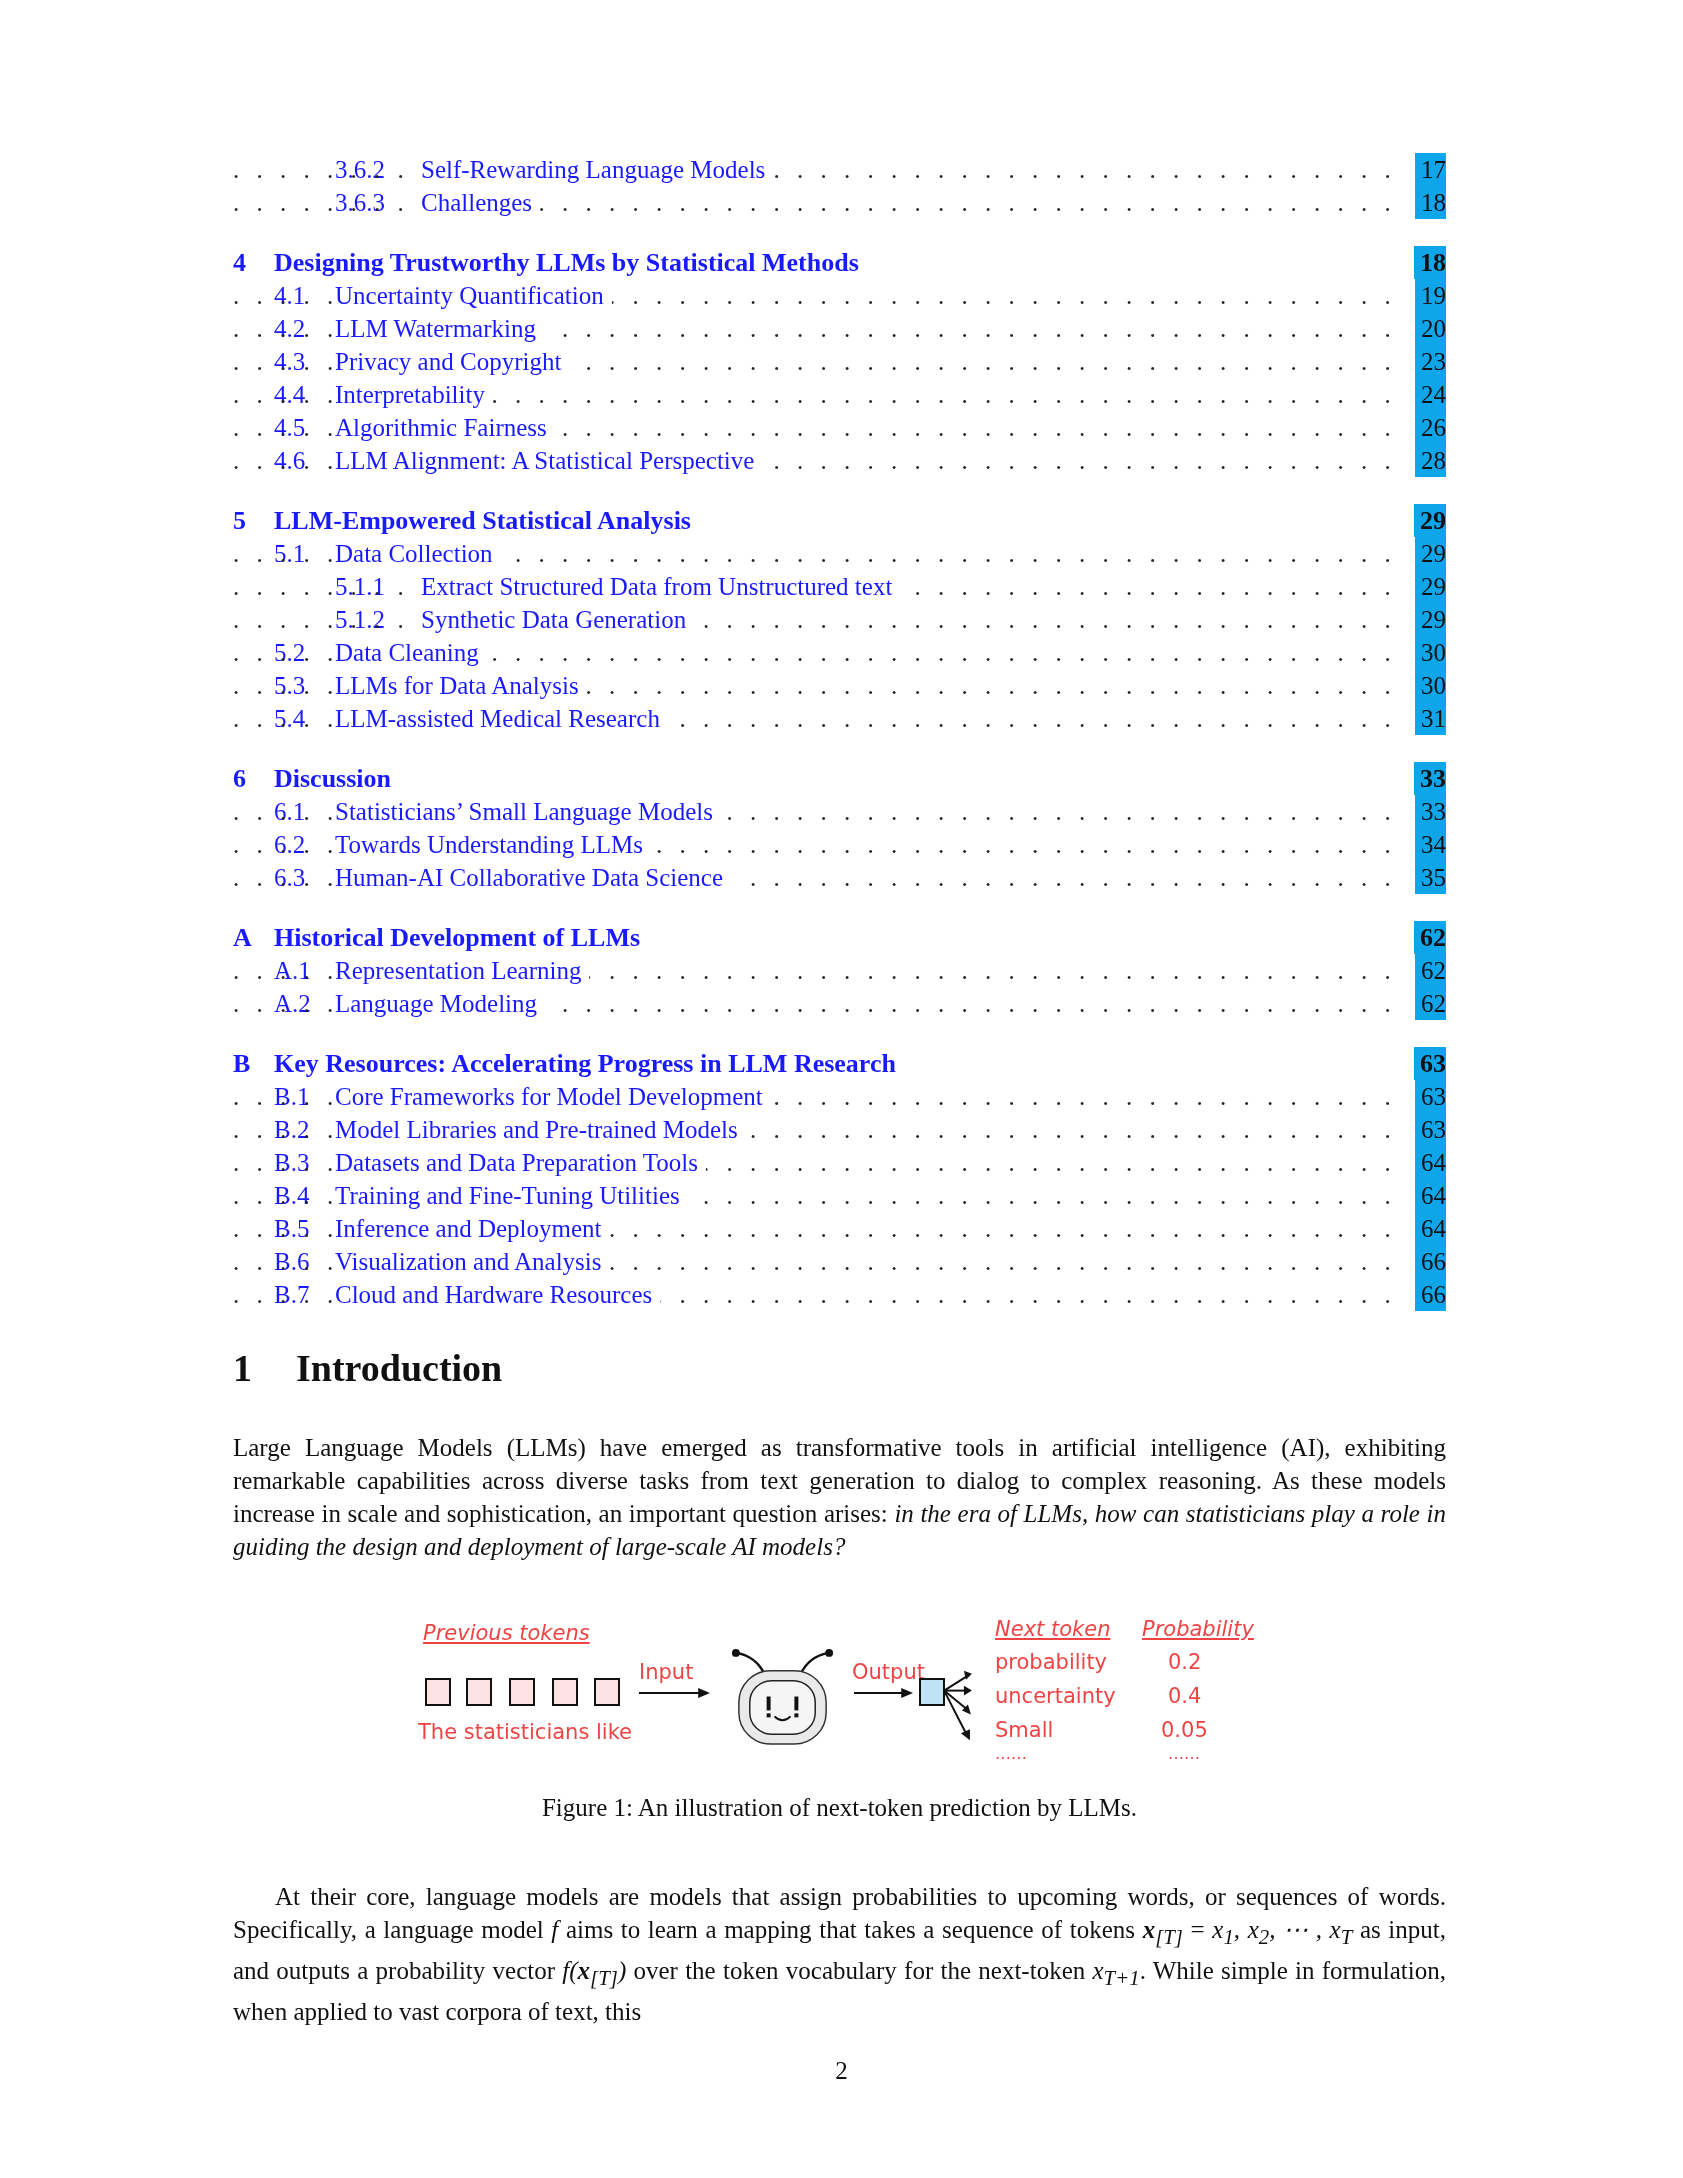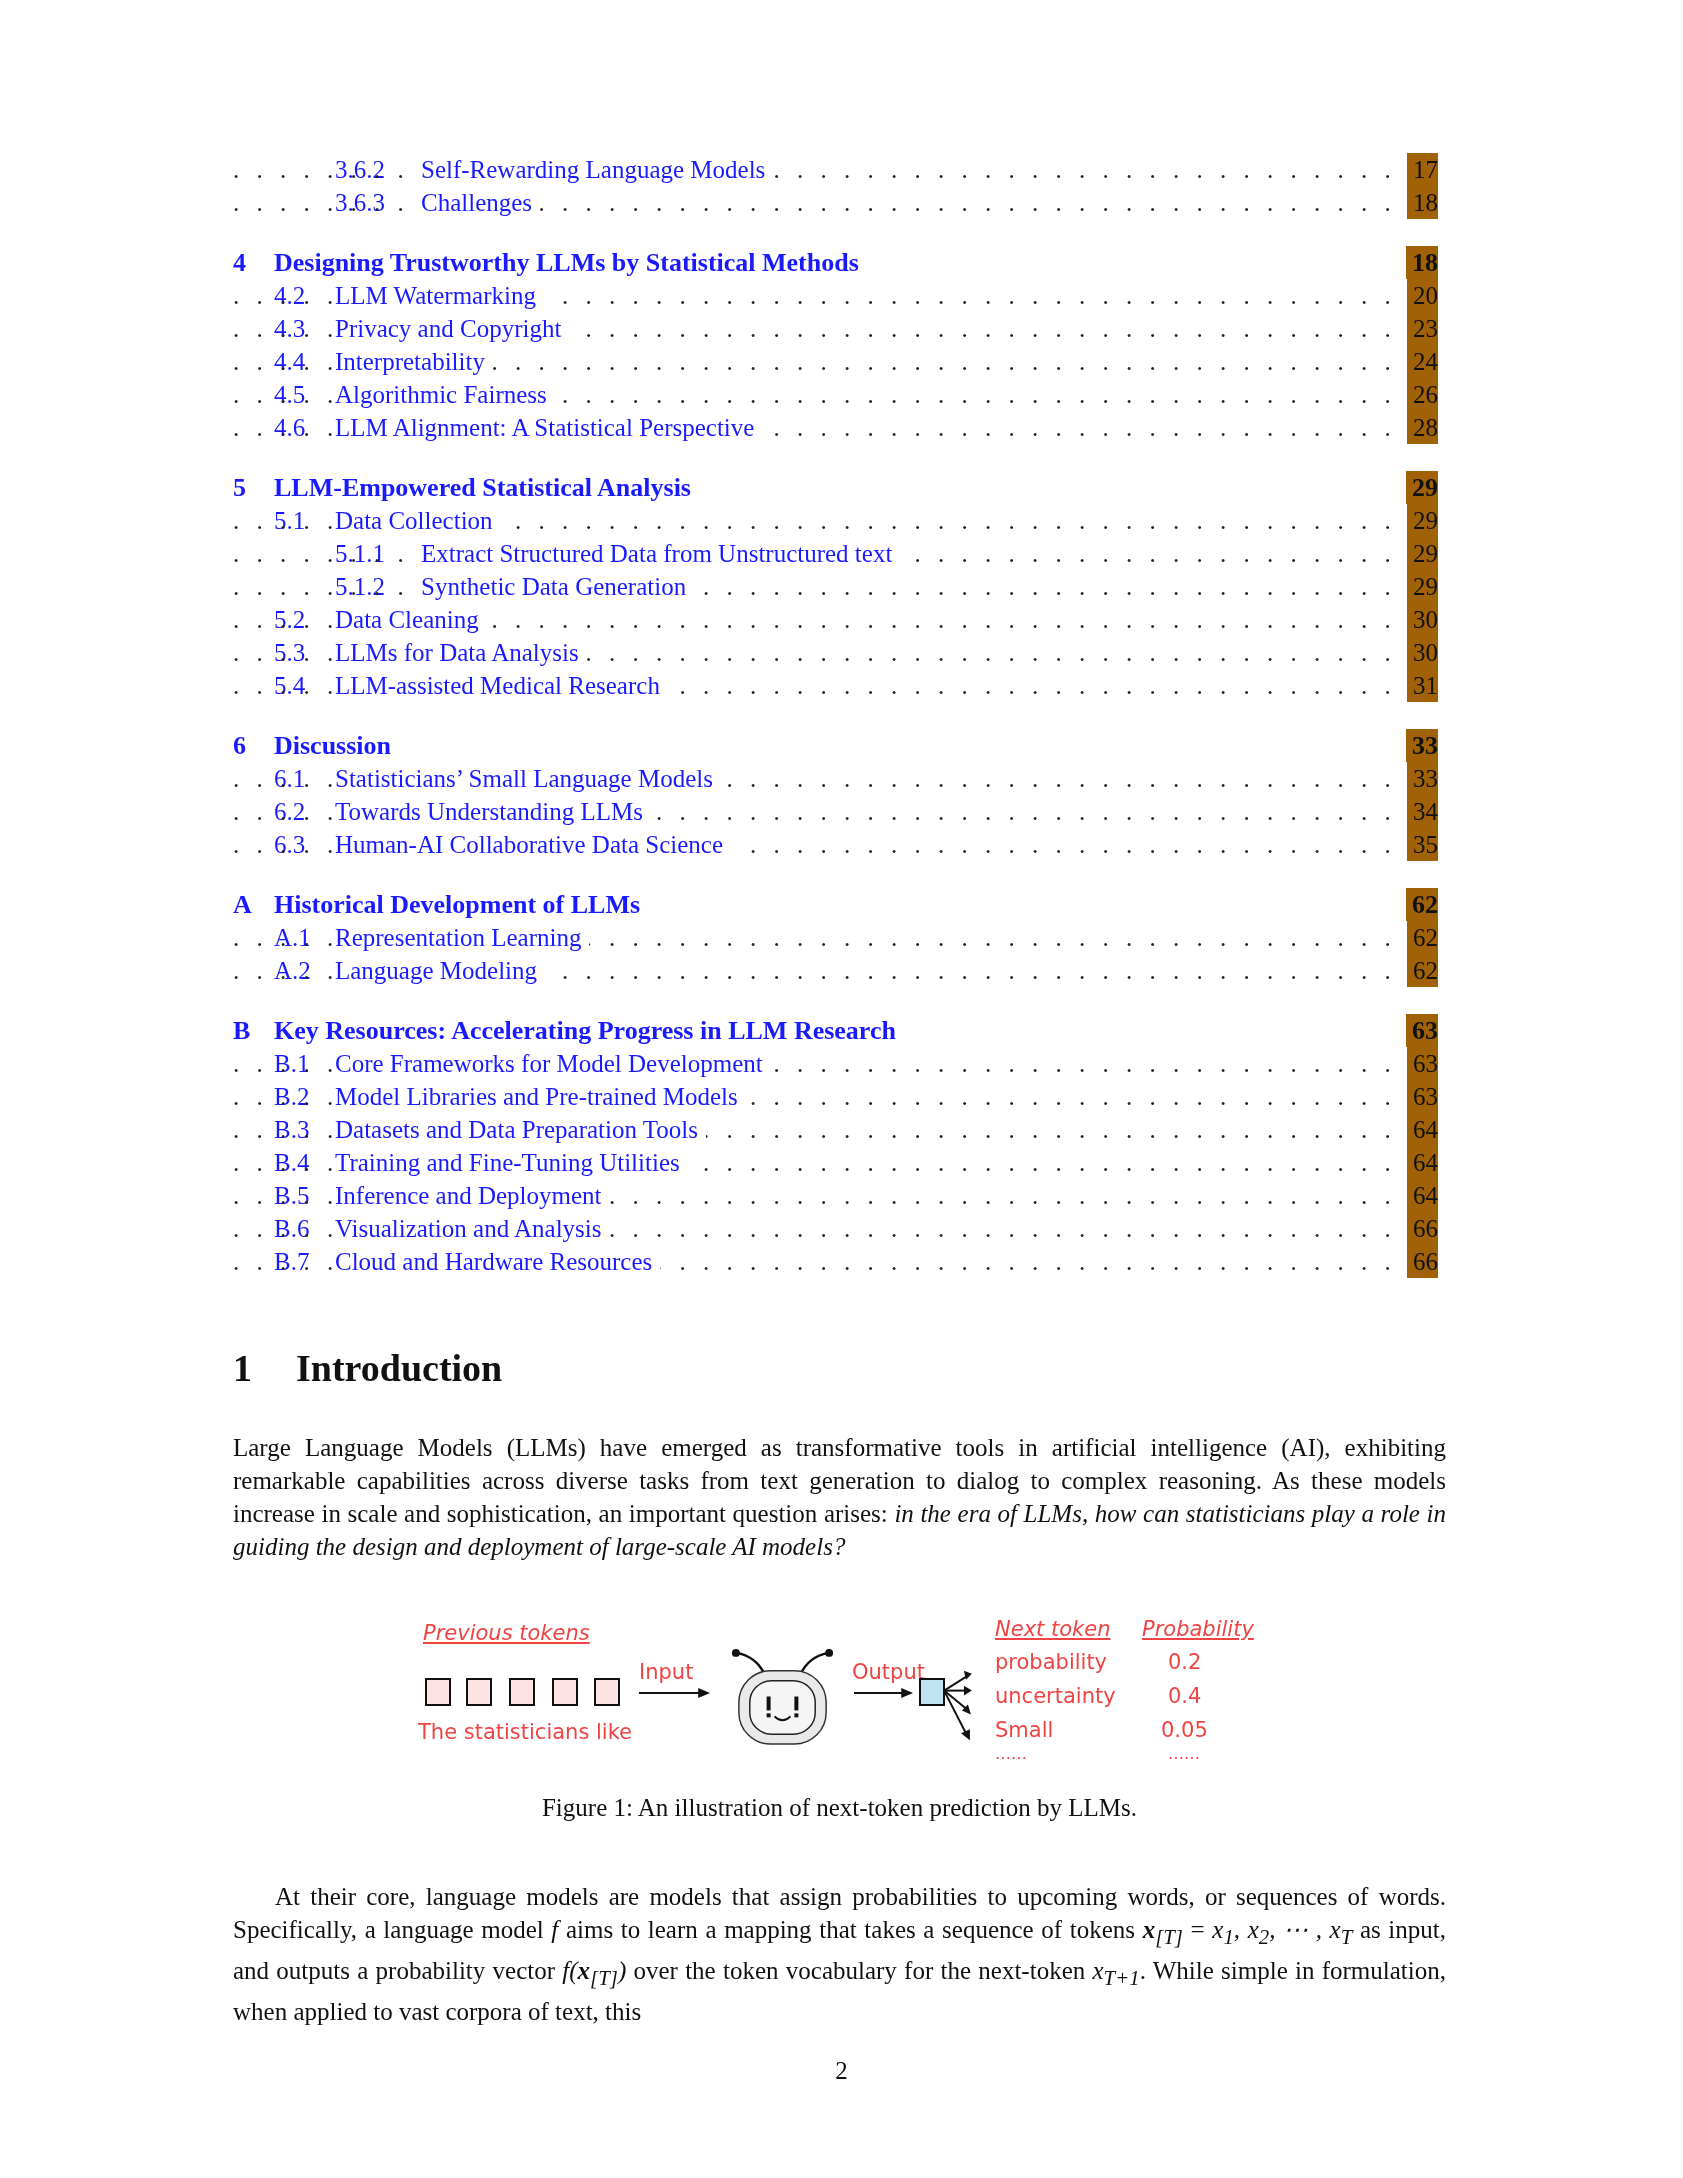--- a/index.html
+++ b/index.html
@@ -13,21 +13,21 @@
   .toc-row { position: relative; height: 33px; line-height: 33px; font-size: 25px;
              font-family: "Liberation Serif", "DejaVu Serif", serif; white-space: nowrap; }
   .toc-row.section { font-weight: bold; font-size: 26px; }
   .toc-row .num { position: absolute; color: #1a1aff; }
   .toc-row .title { position: absolute; color: #1a1aff; background: #fff; padding-right: 8px; z-index: 2; }
   .toc-row .leader { position: absolute; right: 51px; left: 0; top: 0; height: 33px; overflow: hidden;
                      color: #222; letter-spacing: 0; z-index: 1; text-align: right; }
   .toc-row .leader::before {
     content: ". . . . . . . . . . . . . . . . . . . . . . . . . . . . . . . . . . . . . . . . . . . . . . . . . . . . . . . . . . . . . . . . . . . . . . . . . . . . . . . . . . . . . . . . . . . . . . . .";
     word-spacing: 11px; }
-  .toc-row .page-num { position: absolute; right: 8px; color: #111; background: #a16207; z-index: 3; padding-left: 6px; }
+  .toc-row .page-num { position: absolute; right: 0; color: #111; background: #0ea5e9; z-index: 3; padding-left: 6px; }
   .toc-row.section .page-num { font-weight: bold; }
 
   .lvl0 .num { left: 0; }
   .lvl0 .title { left: 41px; }
   .lvl1 .num { left: 41px; }
   .lvl1 .title { left: 102px; }
   .lvl2 .num { left: 102px; }
   .lvl2 .title { left: 188px; }
 
   
@@ -75,20 +75,26 @@
         </div>
       </div>
       <div class="toc-group">
         <div class="toc-row lvl0 section">
           <span class="num">4</span>
           <span class="title">Designing Trustworthy LLMs by Statistical Methods</span>
           <span class="page-num">18</span>
         </div>
         <div class="toc-row lvl1">
           <span class="leader"></span>
+          <span class="num">4.1</span>
+          <span class="title">Uncertainty Quantification</span>
+          <span class="page-num">19</span>
+        </div>
+        <div class="toc-row lvl1">
+          <span class="leader"></span>
           <span class="num">4.2</span>
           <span class="title">LLM Watermarking</span>
           <span class="page-num">20</span>
         </div>
         <div class="toc-row lvl1">
           <span class="leader"></span>
           <span class="num">4.3</span>
           <span class="title">Privacy and Copyright</span>
           <span class="page-num">23</span>
         </div>

